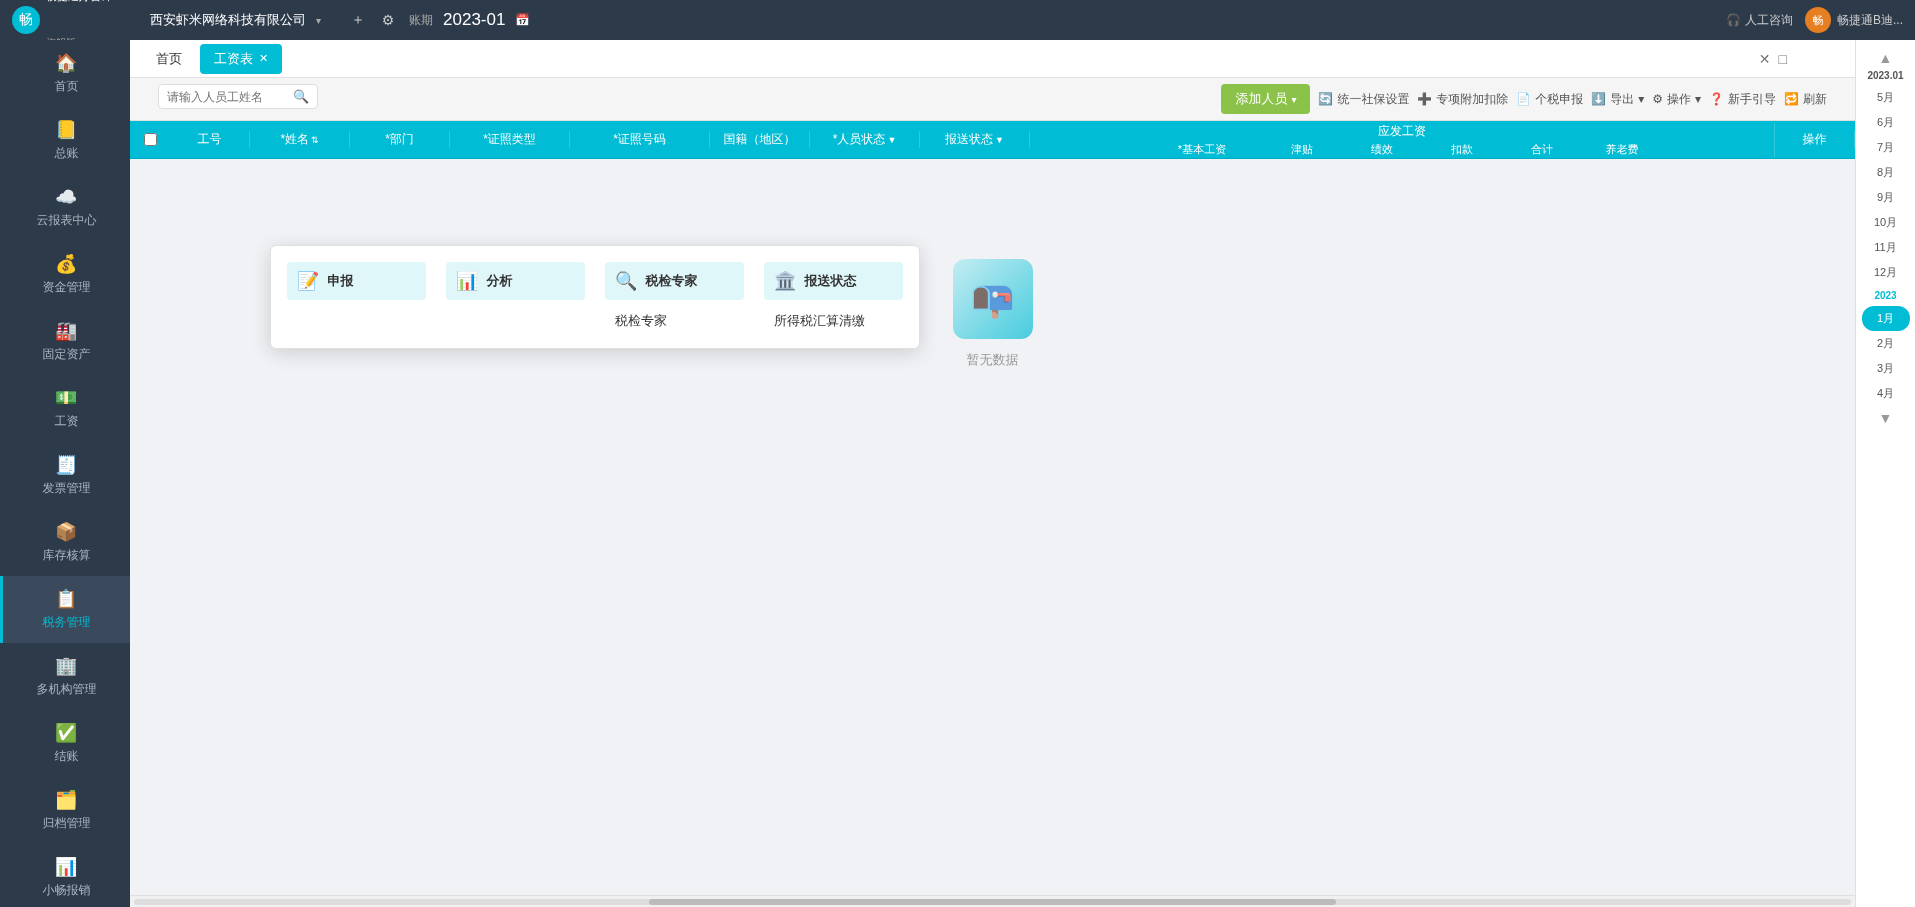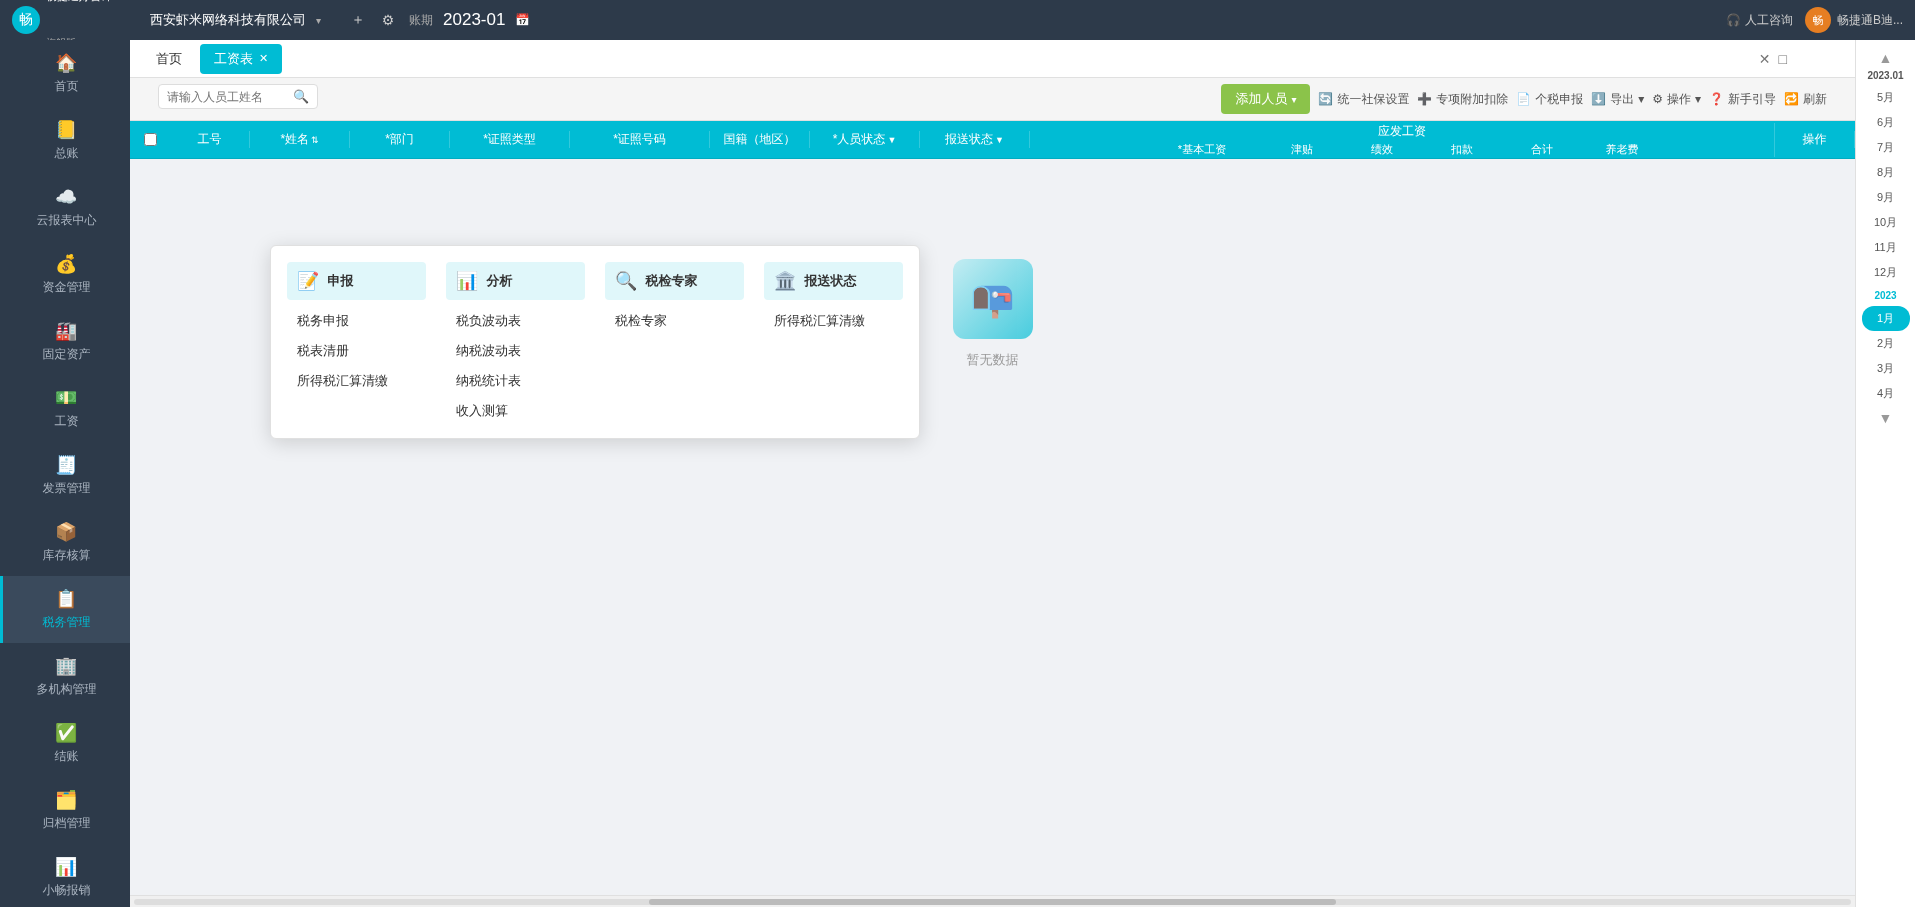--- a/index.html
+++ b/index.html
@@ -370,37 +370,26 @@
 
     <div class="table-body-area">
 
       <div class="dropdown-overlay">
 
         <div class="dropdown-section">
           <div class="section-header">
             <span class="section-icon">📝</span>
             <span>申报</span>
           </div>
-          <div class="section-items">
-            <div class="section-item">税务申报</div>
-            <div class="section-item">税表清册</div>
-            <div class="section-item">所得税汇算清缴</div>
-          </div>
         </div>
 
         <div class="dropdown-section">
           <div class="section-header">
             <span class="section-icon">📊</span>
             <span>分析</span>
-          </div>
-          <div class="section-items">
-            <div class="section-item">税负波动表</div>
-            <div class="section-item">纳税波动表</div>
-            <div class="section-item">纳税统计表</div>
-            <div class="section-item">收入测算</div>
           </div>
         </div>
 
         <div class="dropdown-section">
           <div class="section-header">
             <span class="section-icon">🔍</span>
             <span>税检专家</span>
           </div>
           <div class="section-items">
             <div class="section-item">税检专家</div>

